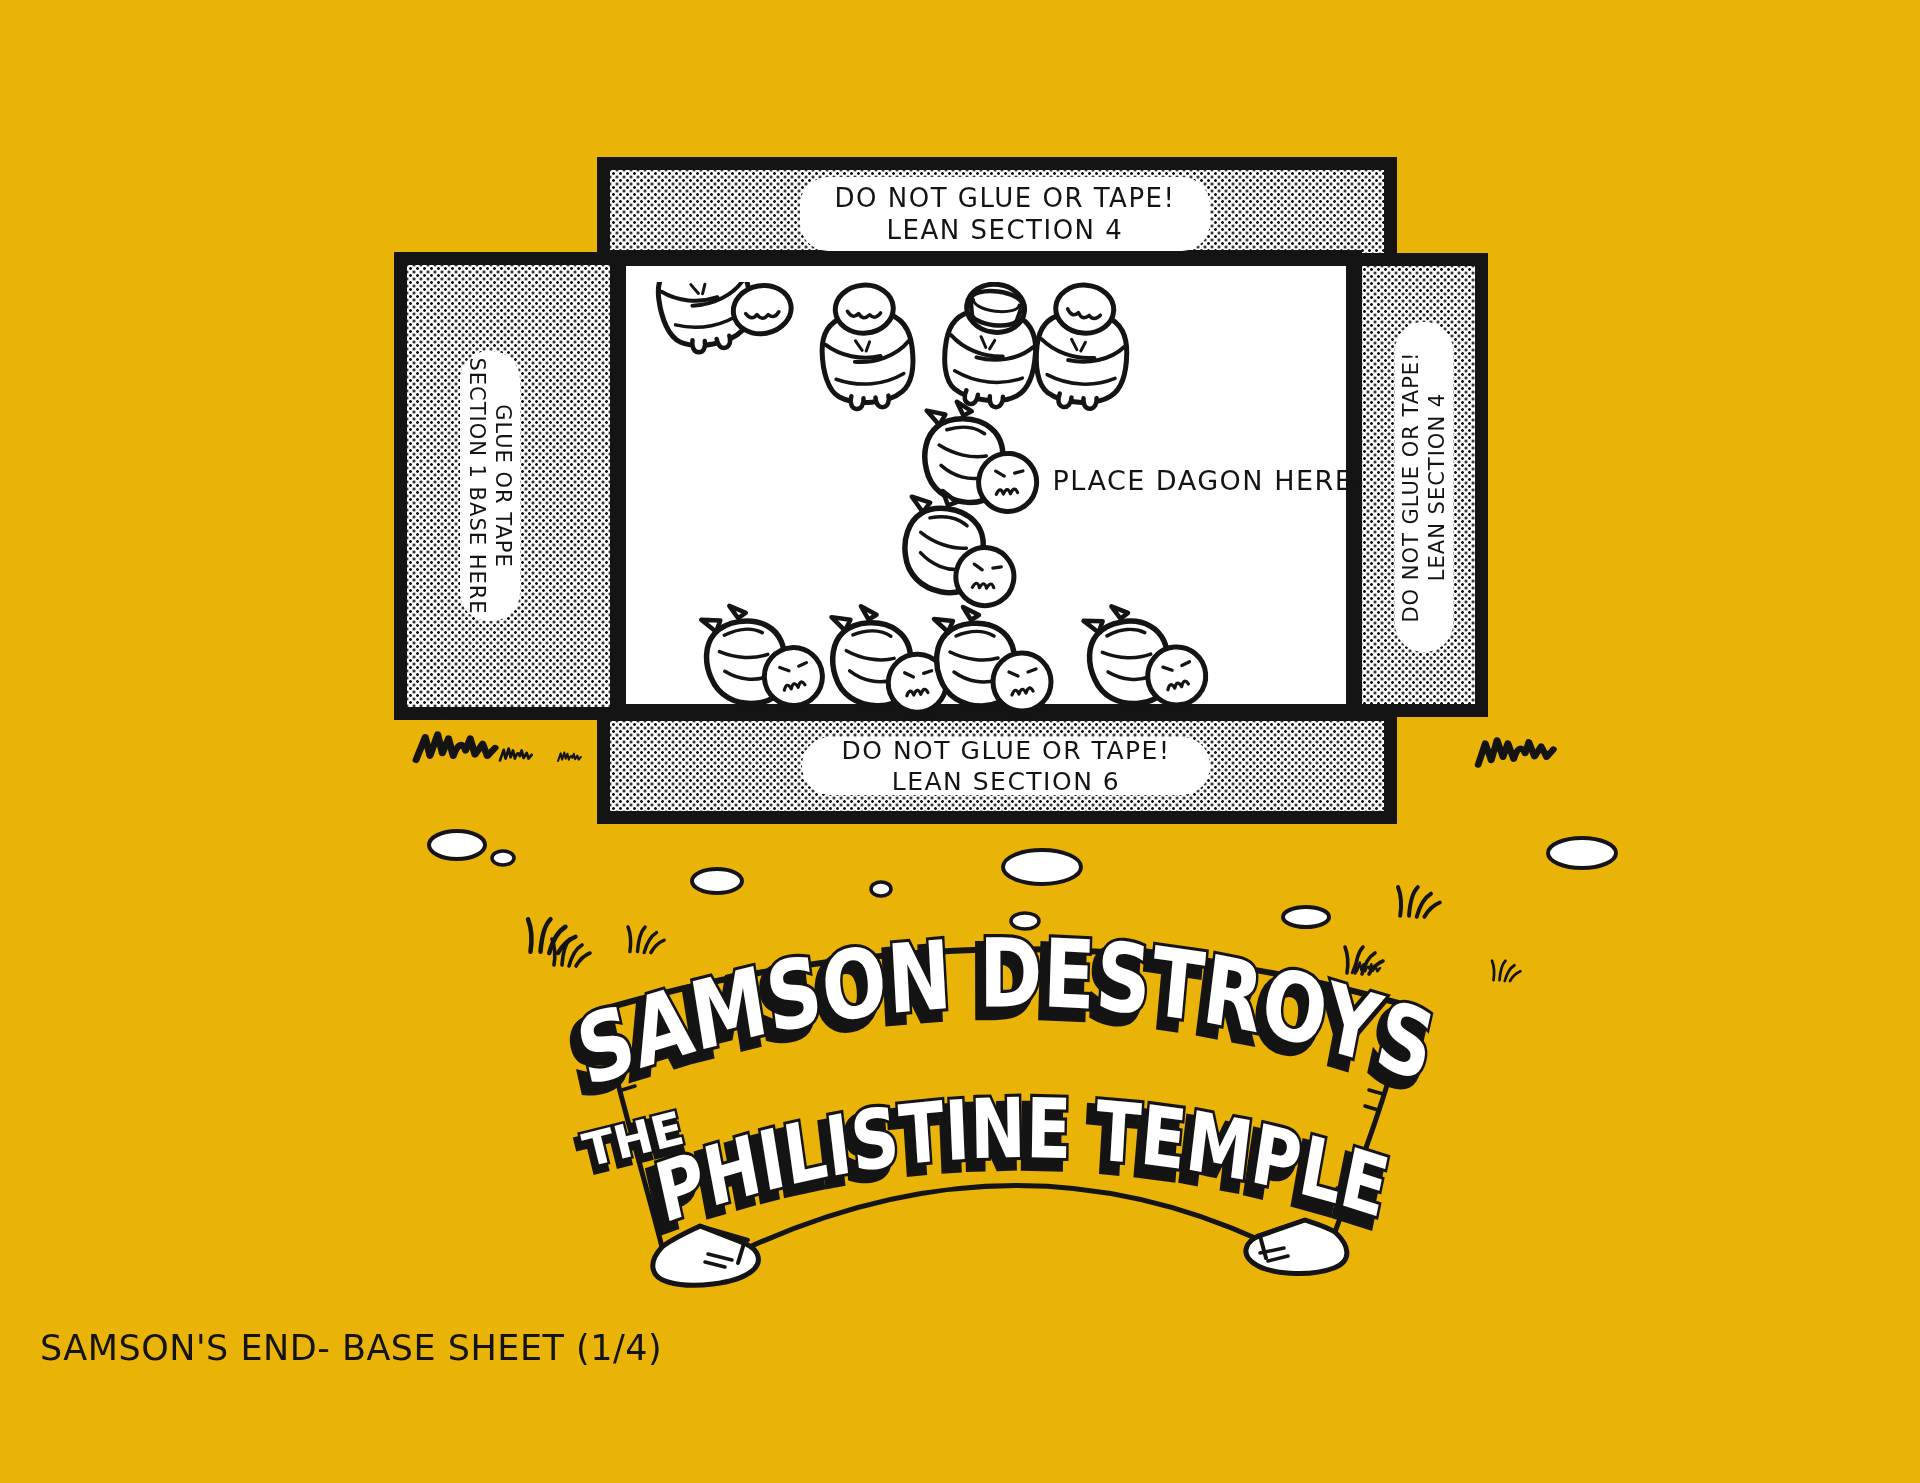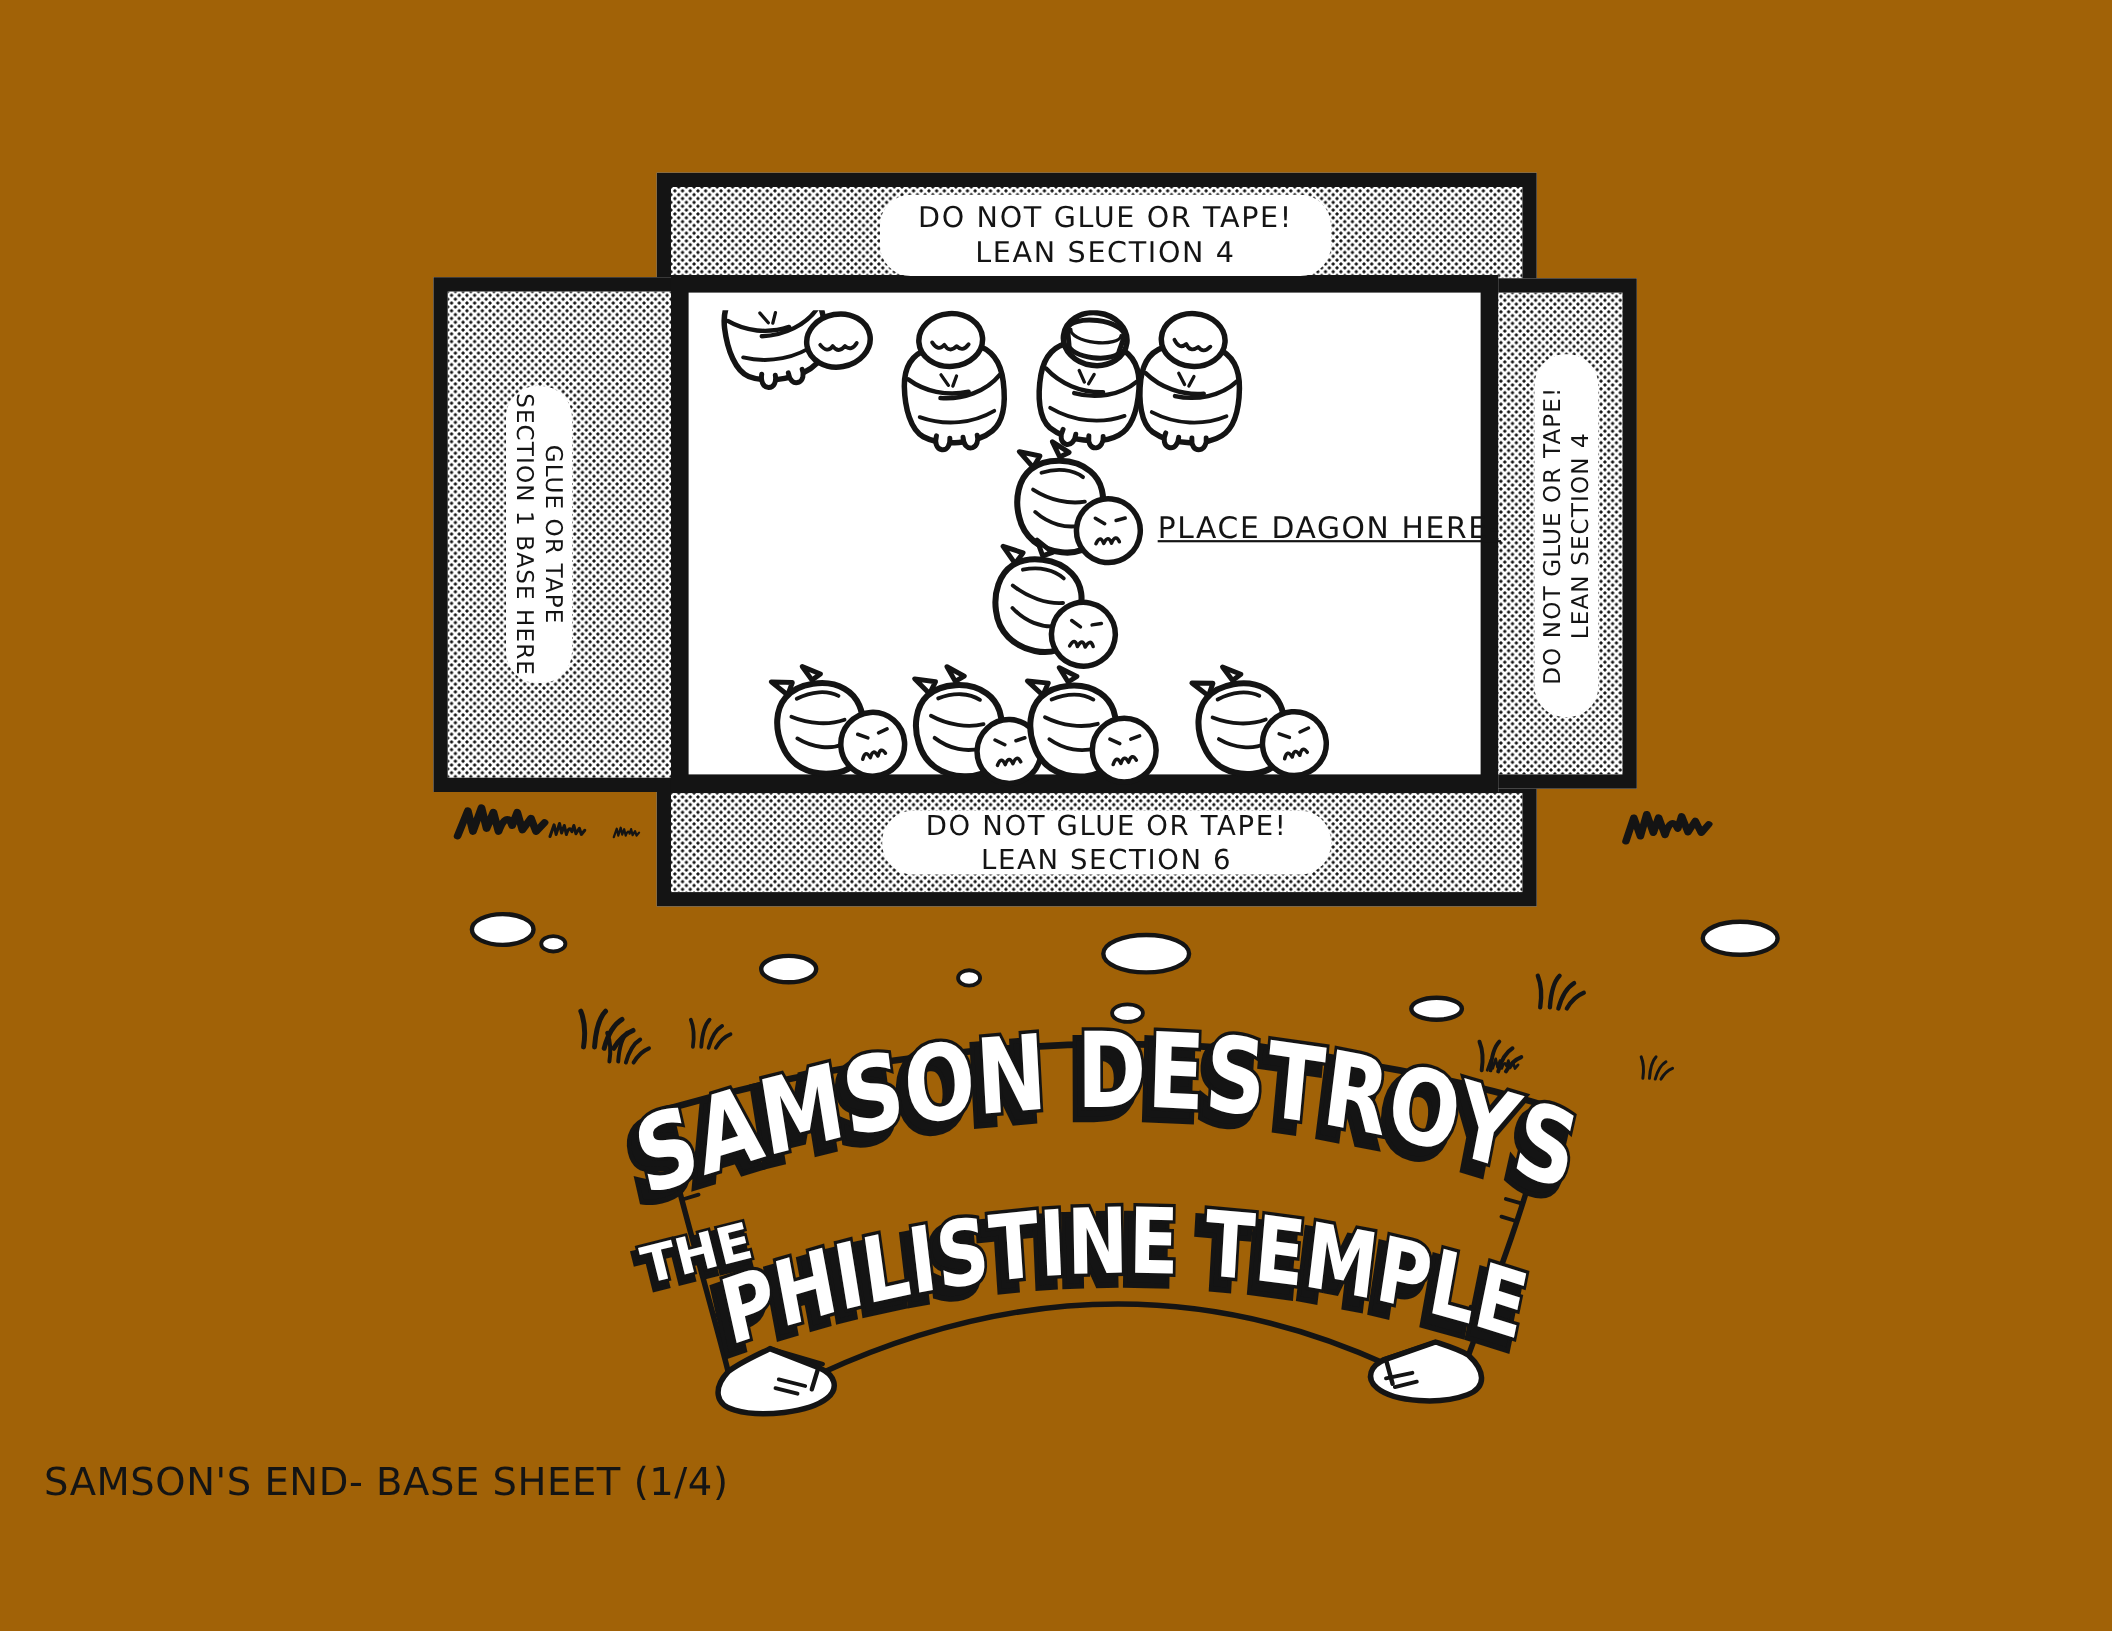--- a/index.html
+++ b/index.html
@@ -1,17 +1,17 @@
 <!DOCTYPE html>
 <html><head>
 <meta charset="utf-8">
 <style>
   html,body{margin:0;padding:0;background:#ffffff;}
   .sheet{
-    position:relative;width:1920px;height:1483px;background:#a16207;overflow:hidden;
+    position:relative;width:1920px;height:1483px;background:#eab308;overflow:hidden;
     font-family:"DejaVu Sans","Liberation Sans",sans-serif;color:#141414;
   }
   .flap{
     position:absolute;box-sizing:border-box;border:13px solid #141414;
     background-color:#fff;
     background-image:
       radial-gradient(#141414 1.3px, transparent 1.5px),
       radial-gradient(#141414 1.3px, transparent 1.5px);
     background-size:7px 7px;background-position:0 0,3.5px 3.5px;
     z-index:1;
@@ -28,21 +28,21 @@
     position:absolute;background:#ffffff;border-radius:28px;z-index:3;
     display:flex;flex-direction:column;align-items:center;justify-content:center;
     text-align:center;letter-spacing:1.5px;line-height:1.25;color:#141414;
   }
   .pill-top{left:800px;top:177px;width:410px;height:74px;font-size:26px;}
   .pill-bottom{left:802px;top:737px;width:408px;height:58px;font-size:25px;}
   .pill-left{left:355px;top:456px;width:270px;height:60px;font-size:21px;transform:rotate(90deg);letter-spacing:1px;}
   .pill-right{left:1259px;top:458px;width:330px;height:58px;font-size:21px;transform:rotate(-90deg);letter-spacing:1px;}
   .center-note{
     position:absolute;left:415px;top:196px;width:335px;text-align:center;
-    font-size:27px;line-height:1.42;letter-spacing:1.5px;color:#141414;text-decoration:underline;
+    font-size:27px;line-height:1.42;letter-spacing:1.5px;color:#141414;
   }
   .figures-svg{position:absolute;left:16px;top:16px;}
   .scenery-svg{position:absolute;left:0;top:0;z-index:0;}
   .banner-svg{position:absolute;left:0;top:0;z-index:4;}
   .caption{
     position:absolute;left:40px;top:1328px;font-size:35px;letter-spacing:0.5px;
     color:#141414;white-space:nowrap;z-index:5;
   }
   .ink-line{fill:none;stroke:#141414;stroke-linecap:round;stroke-linejoin:round;}
   .ink-fill{fill:#ffffff;stroke:#141414;stroke-linecap:round;stroke-linejoin:round;}

